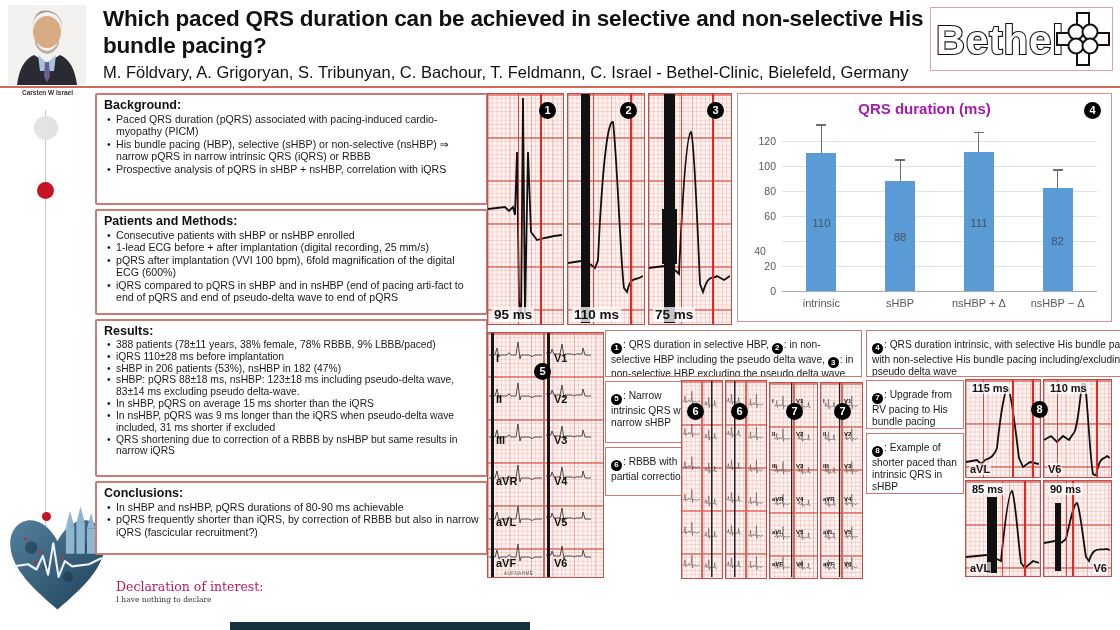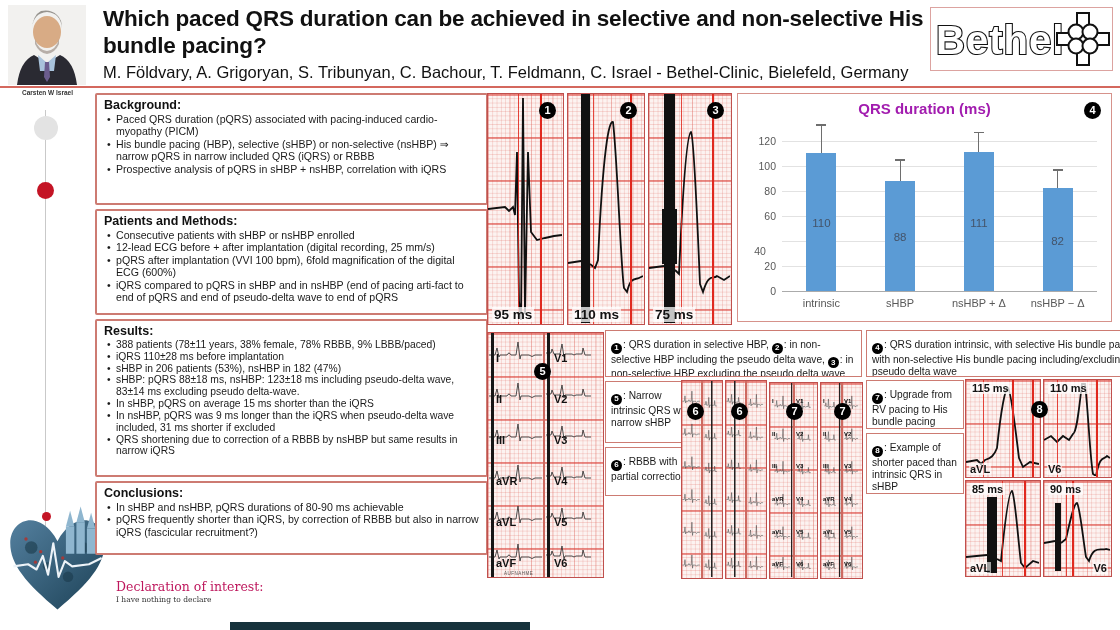--- a/index.html
+++ b/index.html
@@ -140,29 +140,29 @@
         <path d="M78,24 L82,9 L86,24 Z"></path>
     </g>
     <polyline points="8,60 22,58 30,63 36,50 41,68 46,38 51,70 57,55 64,60 80,58 92,52" fill="none" stroke="#edf3f8" stroke-width="2" stroke-linejoin="round"></polyline>
   </svg>
 </div>
 
 <div class="abs box" style="left:95px;top:93px;width:393px;height:112px;">
   <h3>Background:</h3>
   <ul>
       <li>Paced QRS duration (pQRS) associated with pacing-induced cardio-myopathy (PICM)</li>
-      <li>His bundle pacing (HBP), selective (sHBP) or non-selective (nsHBP) ⇒ narrow pQRS in narrow included QRS (iQRS) or RBBB</li>
+      <li>His bundle pacing (HBP), selective (sHBP) or non-selective (nsHBP) ⇒ narrow pQRS in narrow intrinsic QRS (iQRS) or RBBB</li>
       <li>Prospective analysis of pQRS in sHBP + nsHBP, correlation with iQRS</li>
     </ul>
 </div>
 <div class="abs box" style="left:95px;top:209px;width:393px;height:106px;">
   <h3>Patients and Methods:</h3>
   <ul>
       <li>Consecutive patients with sHBP or nsHBP enrolled</li>
-      <li>12-lead ECG before + after implantation (digital recording, 25 mm/s)</li>
+      <li>1-lead ECG before + after implantation (digital recording, 25 mm/s)</li>
       <li>pQRS after implantation (VVI 100 bpm), 6fold magnification of the digital ECG (600%)</li>
       <li>iQRS compared to pQRS in sHBP and in nsHBP (end of pacing arti-fact to end of pQRS and end of pseudo-delta wave to end of pQRS</li>
     </ul>
 </div>
 <div class="abs box" id="results-box" style="left:95px;top:319px;width:393px;height:158px;">
   <h3>Results:</h3>
   <ul>
       <li>388 patients (78±11 years, 38% female, 78% RBBB, 9% LBBB/paced)</li>
       <li>iQRS 110±28 ms before implantation</li>
       <li>sHBP in 206 patients (53%), nsHBP in 182 (47%)</li>

